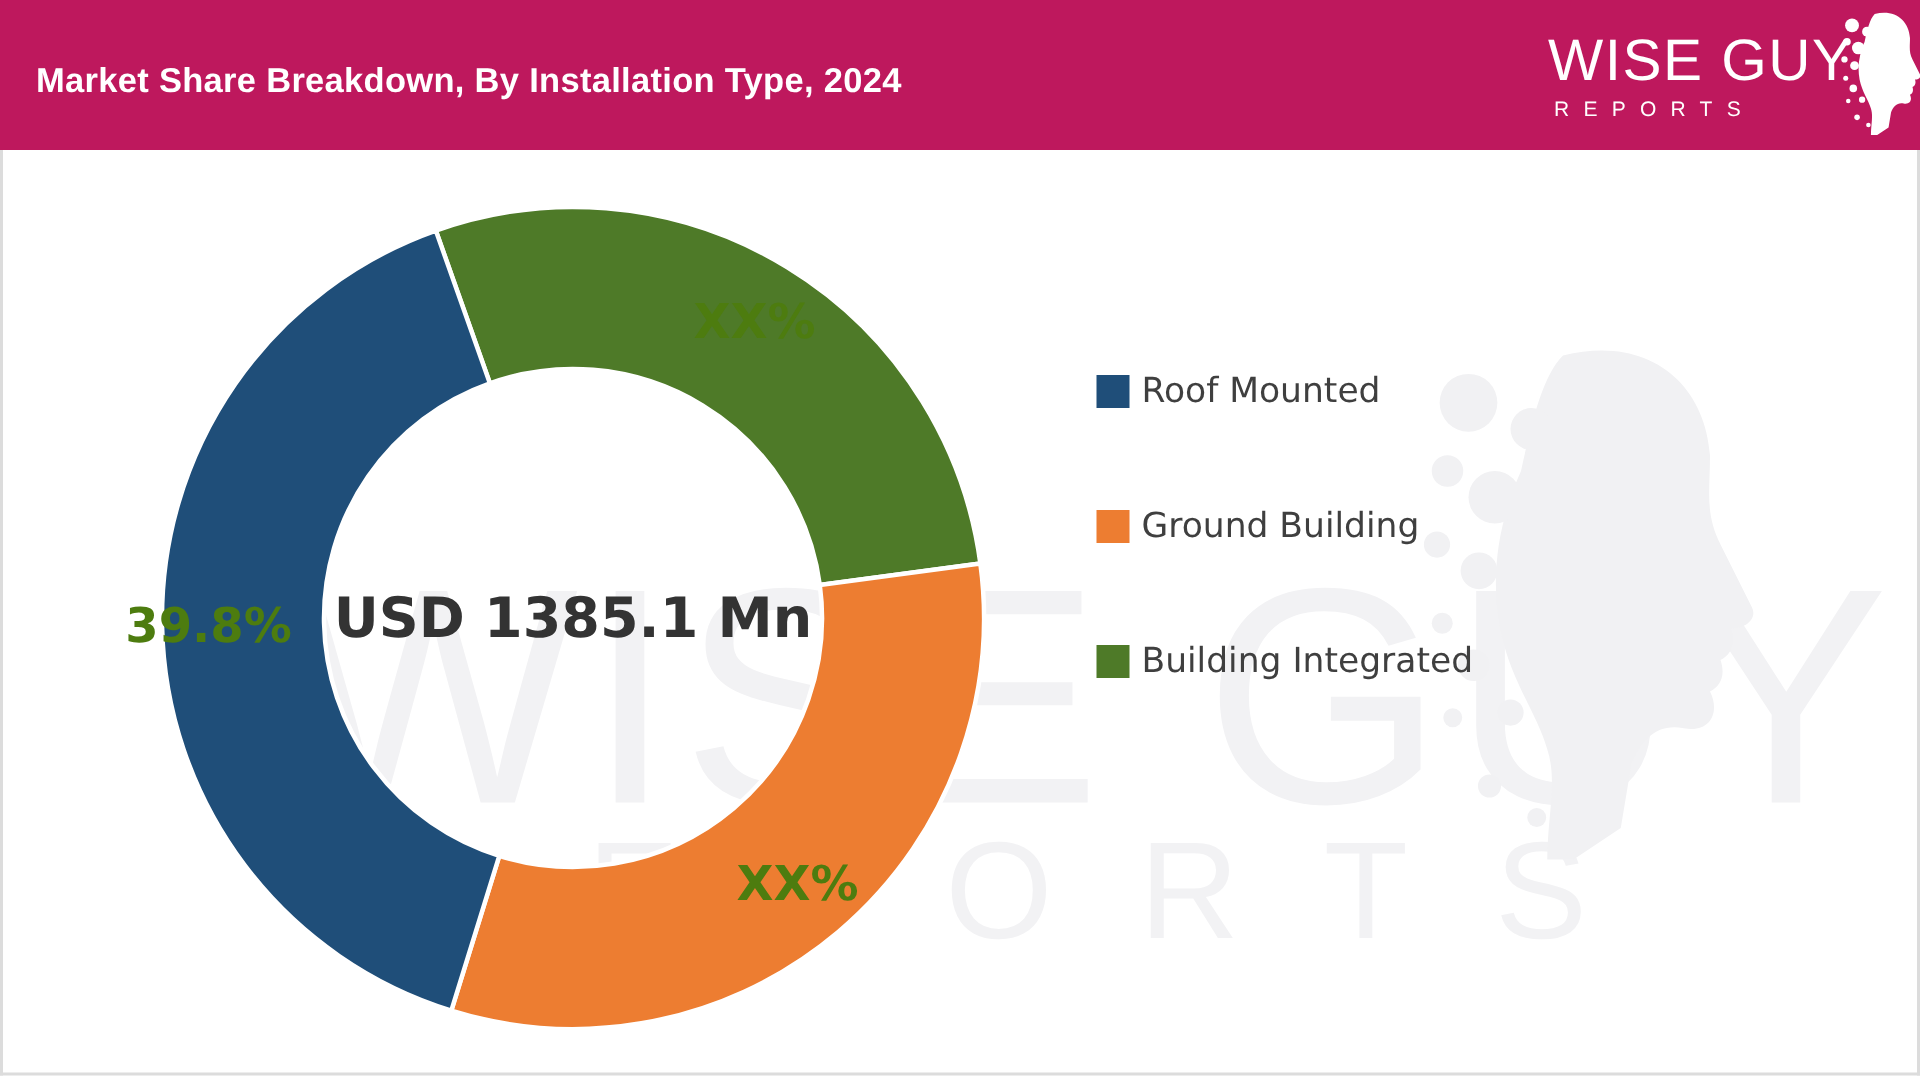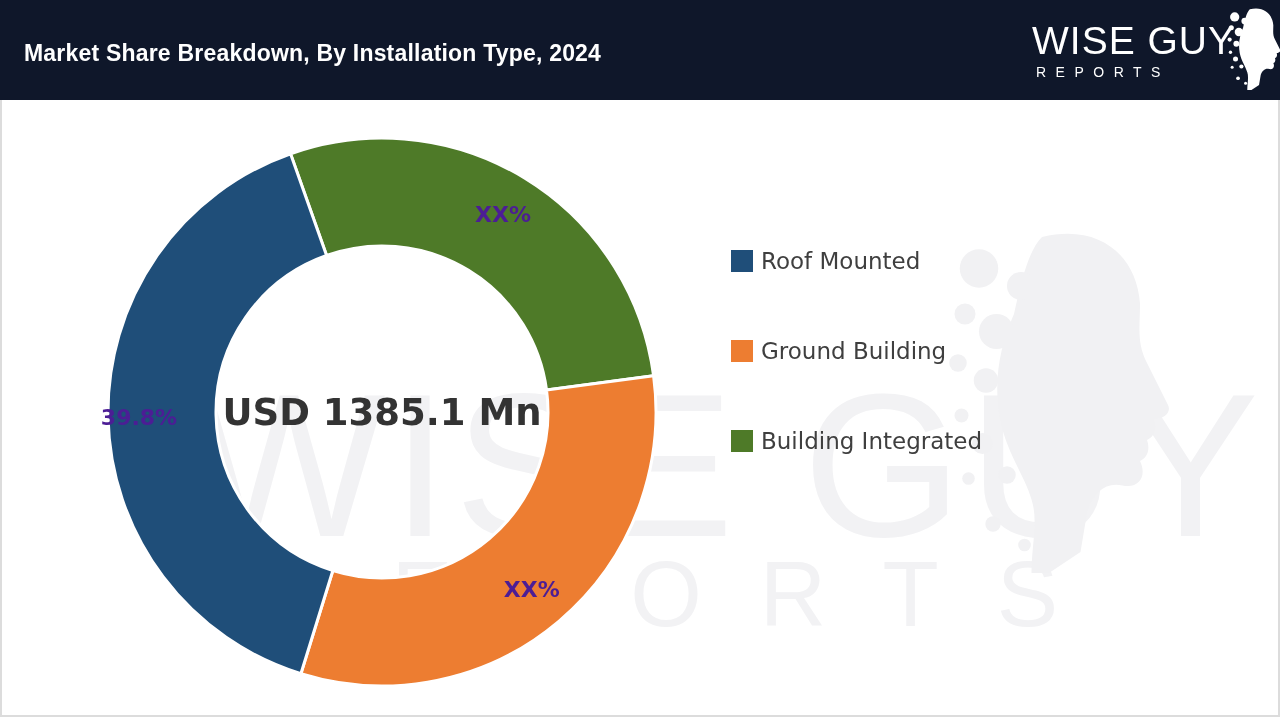--- a/index.html
+++ b/index.html
@@ -3,21 +3,21 @@
 <meta charset="utf-8">
 <style>
   html,body{margin:0;padding:0;}
   body{
     width:1280px;height:720px;position:relative;overflow:hidden;
     background:#ffffff;font-family:"Liberation Sans",sans-serif;
   }
   
   .header{
     position:absolute;left:0;top:0;width:1280px;height:106px;
-    background:#0f172a;display:flex;align-items:center;justify-content:space-between;
+    background:#be185d;display:flex;align-items:center;justify-content:space-between;
   }
   .header-title{
     color:#ffffff;font-weight:bold;font-size:23px;padding-left:24px;letter-spacing:.2px;
   }
   .logo{position:absolute;right:18px;top:8px;width:230px;height:84px;display:flex;align-items:center;}
   .logo-text{display:flex;flex-direction:column;align-items:flex-start;line-height:1;}
   .logo-line1{color:#fff;font-size:39px;font-weight:500;letter-spacing:1px;white-space:nowrap;}
   .logo-line2{color:#fff;font-size:14px;font-weight:400;letter-spacing:9.5px;margin-top:5px;margin-left:4px;white-space:nowrap;}
   .logo-head{margin-left:-14px;flex:0 0 auto;}
   
@@ -34,21 +34,21 @@
   .wm-text2{
     position:absolute;left:265px;top:448px;font-size:92px;font-weight:400;
     color:#f2f2f4;letter-spacing:58px;line-height:1;white-space:nowrap;user-select:none;
   }
   .wm-head{position:absolute;left:935px;top:118px;color:#f1f1f3;}
   
   .donut-wrap{position:absolute;left:103px;top:35px;width:554px;height:554px;}
   .donut-wrap svg{position:absolute;left:0;top:0;}
   .seg-label{
     position:absolute;transform:translate(-50%,-50%);
-    color:#4c1d95;font-weight:bold;font-size:22px;
+    color:#4d7c0f;font-weight:bold;font-size:32px;
     font-family:"DejaVu Sans","Liberation Sans",sans-serif;white-space:nowrap;
   }
   .center-label{
     position:absolute;left:277px;top:277px;transform:translate(-50%,-50%);
     color:#333333;font-weight:bold;font-size:37px;
     font-family:"DejaVu Sans","Liberation Sans",sans-serif;white-space:nowrap;
   }
   
   .legend{position:absolute;left:729px;top:150px;display:flex;flex-direction:column;}
   .legend-item{display:flex;align-items:center;height:22px;margin-bottom:68px;text-align:right;}

